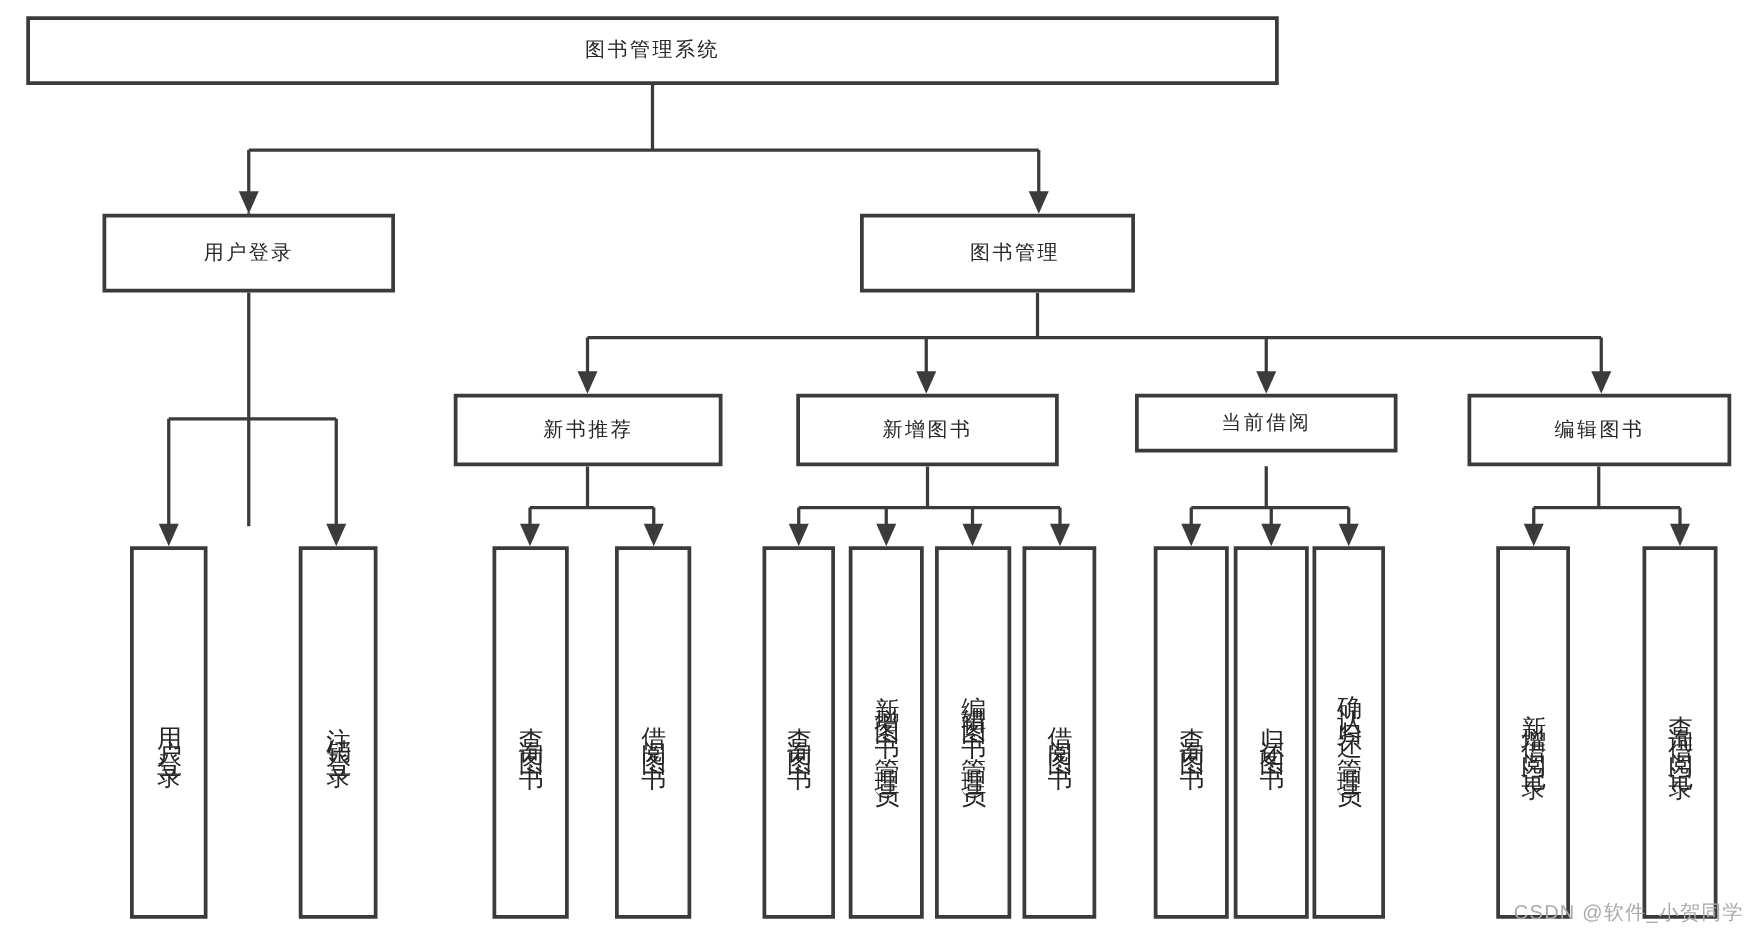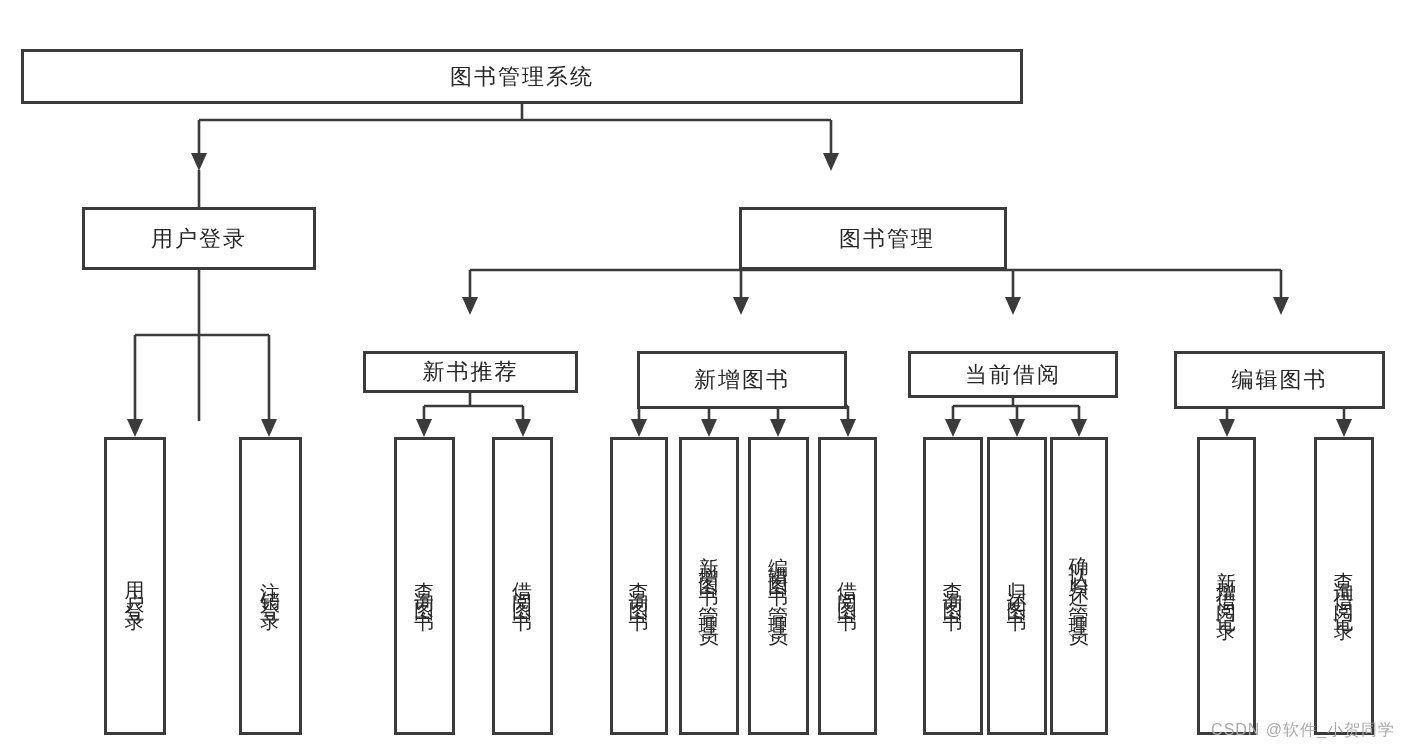--- a/index.html
+++ b/index.html
@@ -7,21 +7,21 @@
     position:relative; width:1405px; height:747px; background:#ffffff;
     font-family:"Liberation Sans","DejaVu Sans",sans-serif; overflow:hidden;
   }
   svg.connectors { position:absolute; left:0; top:0; width:1405px; height:747px; }
   .box {
     position:absolute; box-sizing:border-box;
     border:3px solid #3b3b3b; background:#ffffff;
     display:flex; align-items:center; justify-content:center;
     color:#262626;
   }
-  .hbox { font-size:22px; letter-spacing:2px; white-space:nowrap;margin-top:36px; }
+  .hbox { font-size:16px; letter-spacing:2px; white-space:nowrap; }
   .vbox {
     font-size:20px; letter-spacing:10px; line-height:1.1;
     writing-mode:vertical-rl; text-orientation:mixed;
   }
   .watermark {
     position:absolute; right:10px; bottom:6px; z-index:5;
     color:#a9a9a9; font-size:16px; letter-spacing:1px; white-space:nowrap;
   }
 </style>
 </head>
@@ -58,23 +58,23 @@
       <polygon points="1009,419 1025,419 1017,437"></polygon>
       <polygon points="1071,419 1087,419 1079,437"></polygon>
       <polygon points="1219,419 1235,419 1227,437"></polygon>
       <polygon points="1336,419 1352,419 1344,437"></polygon>
     </g>
   </svg>
 
   <div class="box hbox" style="left:21px; top:13px; width:1002px; height:55px;">图书管理系统</div>
 
   <div class="box hbox" style="left:82px; top:171px; width:234px; height:63px;">用户登录</div>
-  <div class="box hbox" style="left:739px; top:171px; width:268px; height:63px;padding-left:28px;">图书管理</div>
+  <div class="box hbox" style="left:688px; top:171px; width:220px; height:63px;padding-left:28px;">图书管理</div>
 
-  <div class="box hbox" style="left:363px; top:315px; width:215px; height:42px;">新书推荐</div>
+  <div class="box hbox" style="left:363px; top:315px; width:215px; height:58px;">新书推荐</div>
   <div class="box hbox" style="left:637px; top:315px; width:210px; height:58px;">新增图书</div>
   <div class="box hbox" style="left:908px; top:315px; width:210px; height:47px;font-family:Liberation Mono, monospace;">当前借阅</div>
   <div class="box hbox" style="left:1174px; top:315px; width:211px; height:58px;">编辑图书</div>
 
   <div class="box vbox" style="left:104px; top:437px; width:62px; height:298px;">用户登录</div>
   <div class="box vbox" style="left:239px; top:437px; width:63px; height:298px;">注销登录</div>
 
   <div class="box vbox" style="left:394px; top:437px; width:61px; height:298px;">查询图书</div>
   <div class="box vbox" style="left:492px; top:437px; width:61px; height:298px;">借阅图书</div>
 

